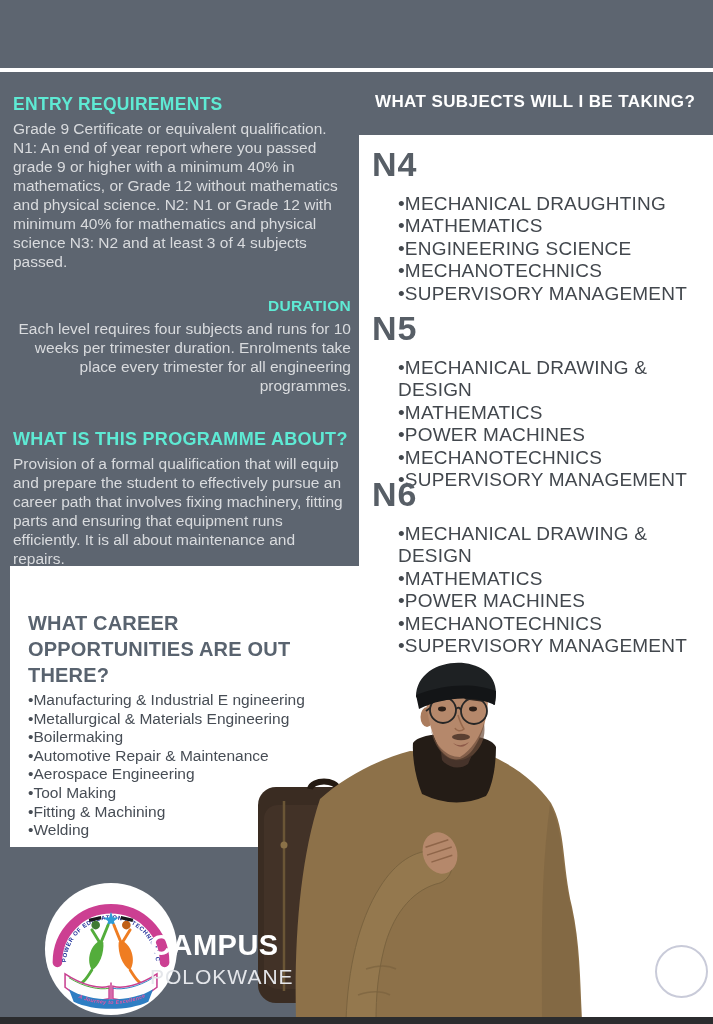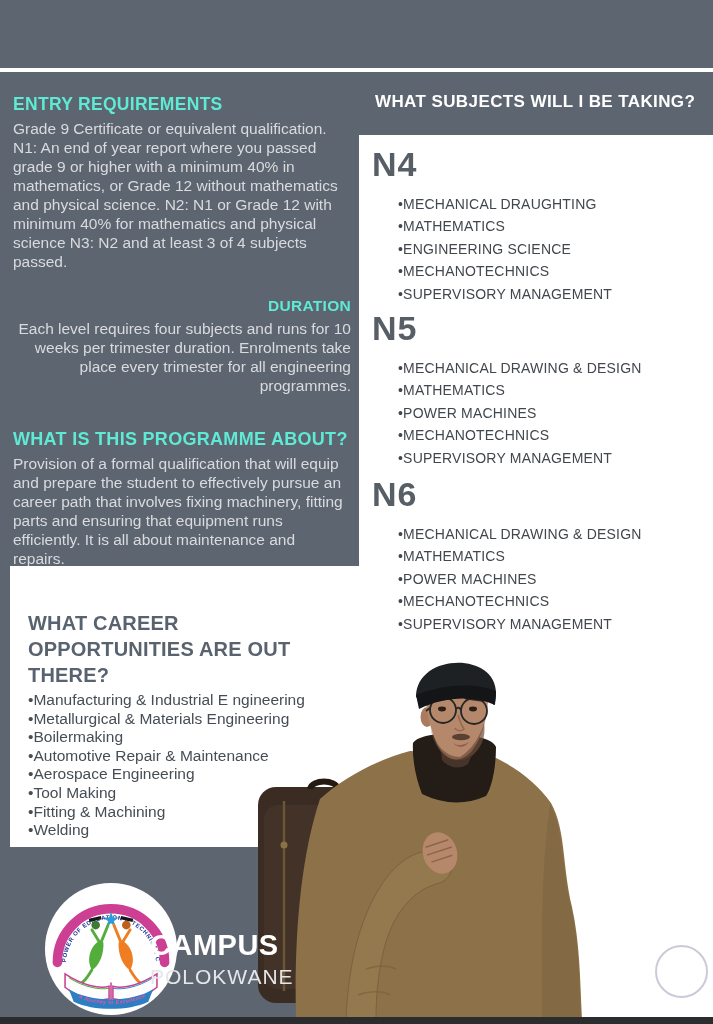--- a/index.html
+++ b/index.html
@@ -42,21 +42,21 @@
     color:#ffffff; font-size:17px; font-weight:700; letter-spacing:.4px;
   }
   .subjects-panel {
     position:absolute; left:359px; top:135px; width:362px; height:882px;
     background:#ffffff; z-index:0;
   }
   .level { position:absolute; left:13px; width:330px; }
   .level-n4 { top:10px; } .level-n5 { top:174px; } .level-n6 { top:340px; }
   .level h3 { color:#575e66; font-size:34px; font-weight:800; letter-spacing:1px; }
   .level ul { list-style:none; margin:9px 0 0 26px; }
-  .level li { font-size:14px; line-height:22.4px; color:#42474d; letter-spacing:.2px; }
+  .level li { font-size:19px; line-height:22.4px; color:#42474d; letter-spacing:.2px; }
   .level li::before { content:"\2022"; }
 
   
   .student { position:absolute; left:250px; top:639px; width:380px; height:381px; z-index:2; }
 
   
   .logo { position:absolute; left:44px; top:882px; width:134px; height:134px; z-index:2; }
   .campus { position:absolute; left:150px; top:929px; z-index:2; }
   .campus-label { color:#ffffff; font-size:29px; font-weight:700; letter-spacing:.5px; }
   .campus-name  { color:#e4e6ea; font-size:21px; font-weight:400; letter-spacing:1px; margin-top:3px; }

